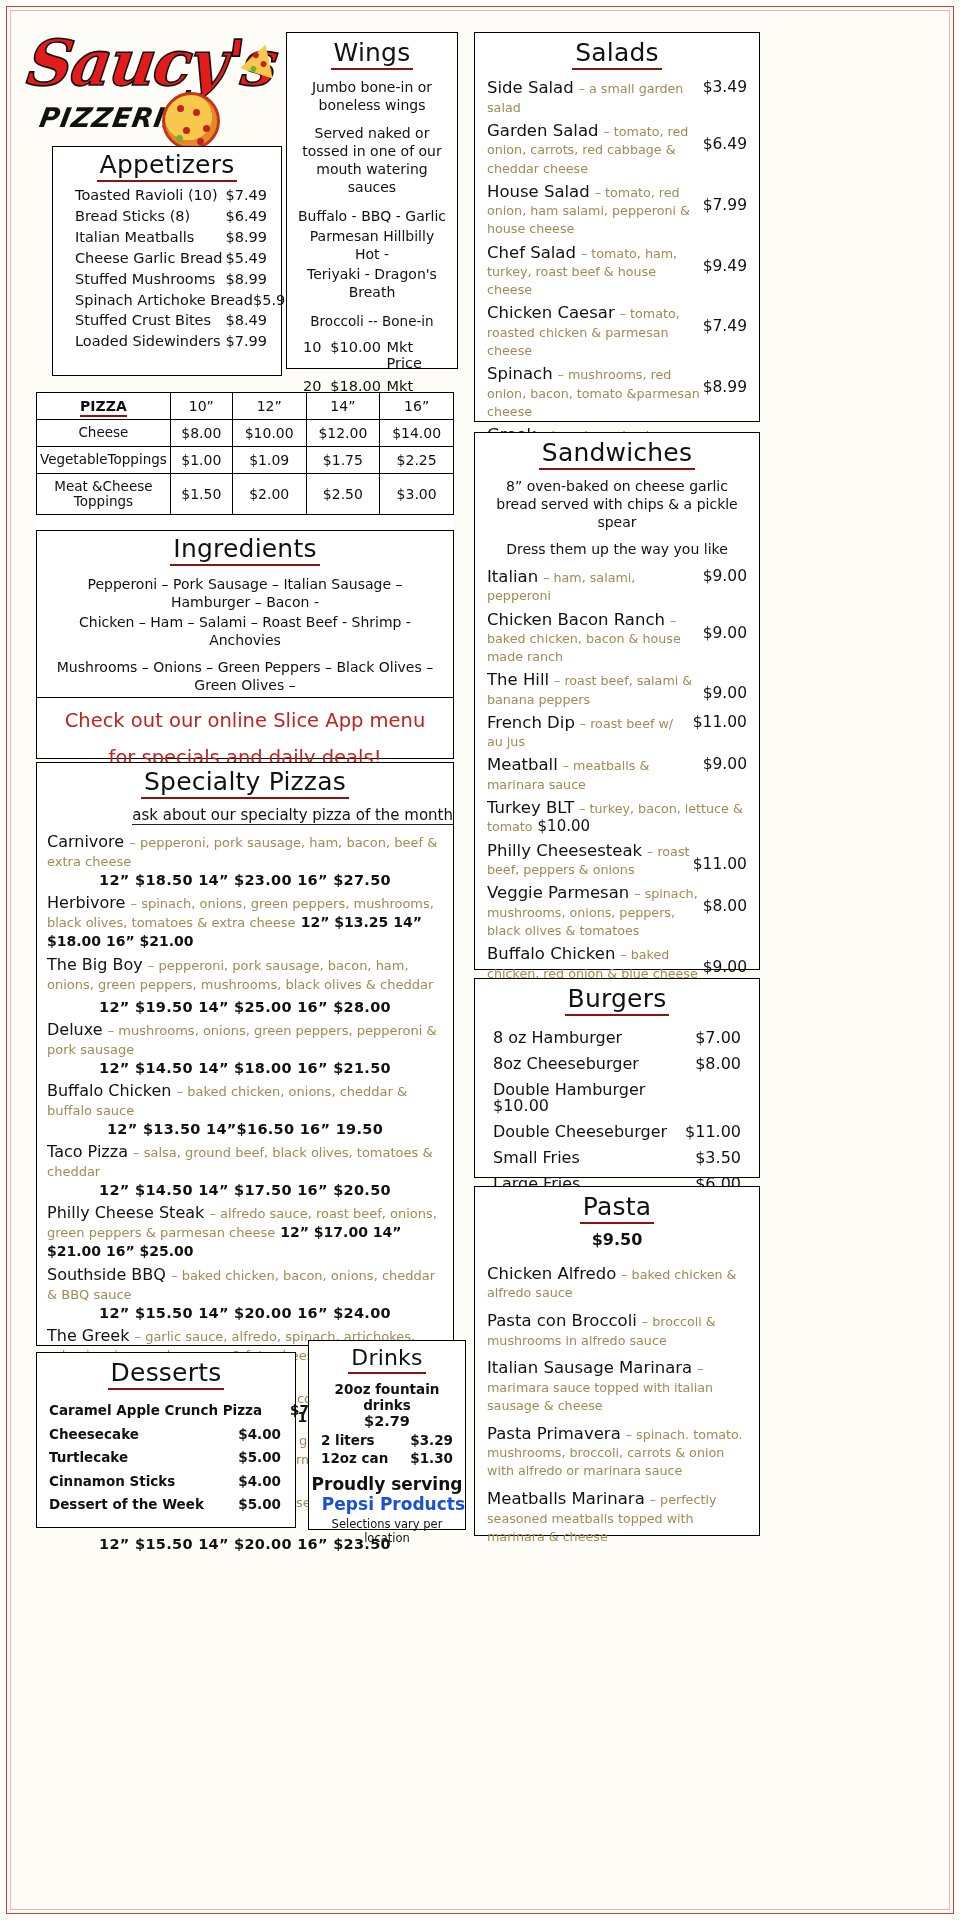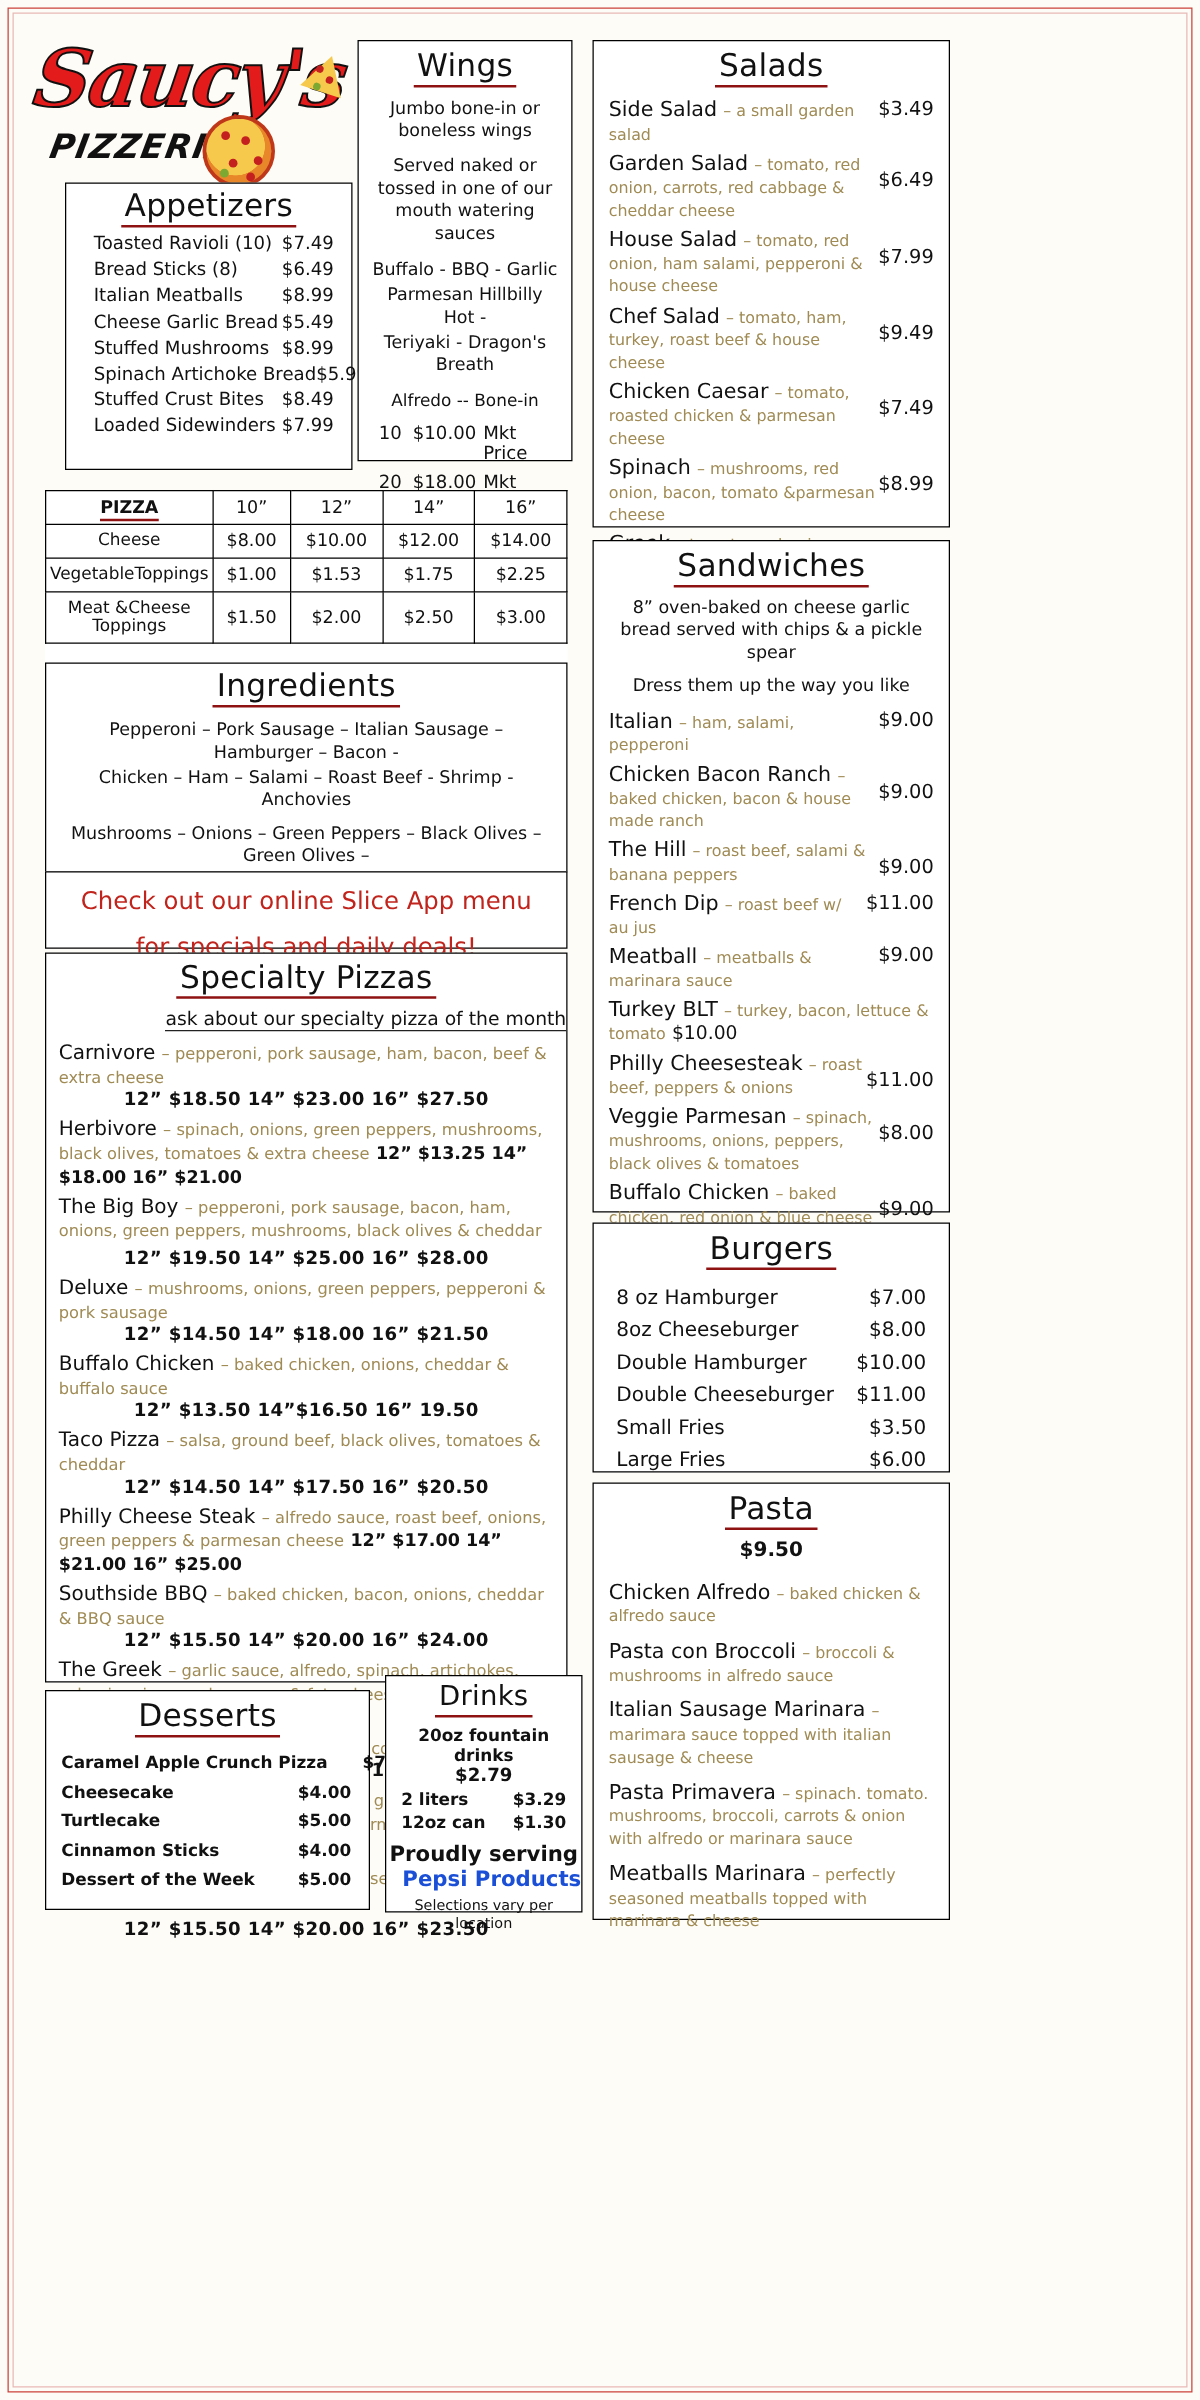--- a/index.html
+++ b/index.html
@@ -154,21 +154,21 @@
     </div>
   </div>
 
   <div class="box" style="left:286px; top:32px; width:172px; height:337px;">
     <div class="h" style="margin-top:6px;"><span class="u">Wings</span></div>
     <div class="ctr" style="padding-top:6px;">Jumbo bone-in or boneless wings</div>
     <div class="ctr" style="padding-top:9px;">Served naked or tossed in one of our mouth watering sauces</div>
     <div class="ctr" style="padding-top:11px;">Buffalo - BBQ - Garlic</div>
     <div class="ctr">Parmesan         Hillbilly Hot -</div>
     <div class="ctr">Teriyaki - Dragon's Breath</div>
-    <div class="ctr" style="padding-top:10px; font-size:13.5px;">Alfredo  --  Bone-in</div>
+    <div class="ctr" style="padding-top:10px; font-size:13.5px;">Broccoli  --  Bone-in</div>
     <div style="padding-top:4px;">
       <div style="display:flex; font-size:14.5px; padding:3.5px 10px 3.5px 16px;">
         <span style="width:30px;">10</span>
           <span style="width:62px;">$10.00</span>
           <span>Mkt Price</span>
         </div>
       <div style="display:flex; font-size:14.5px; padding:3.5px 10px 3.5px 16px;">
         <span style="width:30px;">20</span>
           <span style="width:62px;">$18.00</span>
           <span>Mkt Price</span>
@@ -218,21 +218,21 @@
       <tr>
         <td class="rowlbl">Cheese</td>
         <td>$8.00</td>
         <td>$10.00</td>
         <td>$12.00</td>
         <td>$14.00</td>
       </tr>
       <tr>
         <td class="rowlbl">VegetableToppings</td>
         <td>$1.00</td>
-        <td>$1.53</td>
+        <td>$1.09</td>
         <td>$1.75</td>
         <td>$2.25</td>
       </tr>
       <tr>
         <td class="rowlbl">Meat &amp;Cheese Toppings</td>
         <td>$1.50</td>
         <td>$2.00</td>
         <td>$2.50</td>
         <td>$3.00</td>
       </tr>
@@ -298,21 +298,21 @@
     <div class="h" style="margin-top:6px;"><span class="u">Burgers</span></div>
     <div style="padding-top:6px;">
       <div class="row" style="font-size:16px; padding:5px 18px;">
           <span class="nm">8 oz Hamburger</span>
           <span class="pr">$7.00</span>
         </div>
       <div class="row" style="font-size:16px; padding:5px 18px;">
           <span class="nm">8oz Cheeseburger</span>
           <span class="pr">$8.00</span>
         </div>
-      <div class="row" style="font-size:16px; padding:5px 18px;">
+      <div class="row" style="font-size:16px; padding:5px 18px;flex-direction:column;">
           <span class="nm">Double Hamburger</span>
           <span class="pr">$10.00</span>
         </div>
       <div class="row" style="font-size:16px; padding:5px 18px;">
           <span class="nm">Double Cheeseburger</span>
           <span class="pr">$11.00</span>
         </div>
       <div class="row" style="font-size:16px; padding:5px 18px;">
           <span class="nm">Small Fries</span>
           <span class="pr">$3.50</span>

